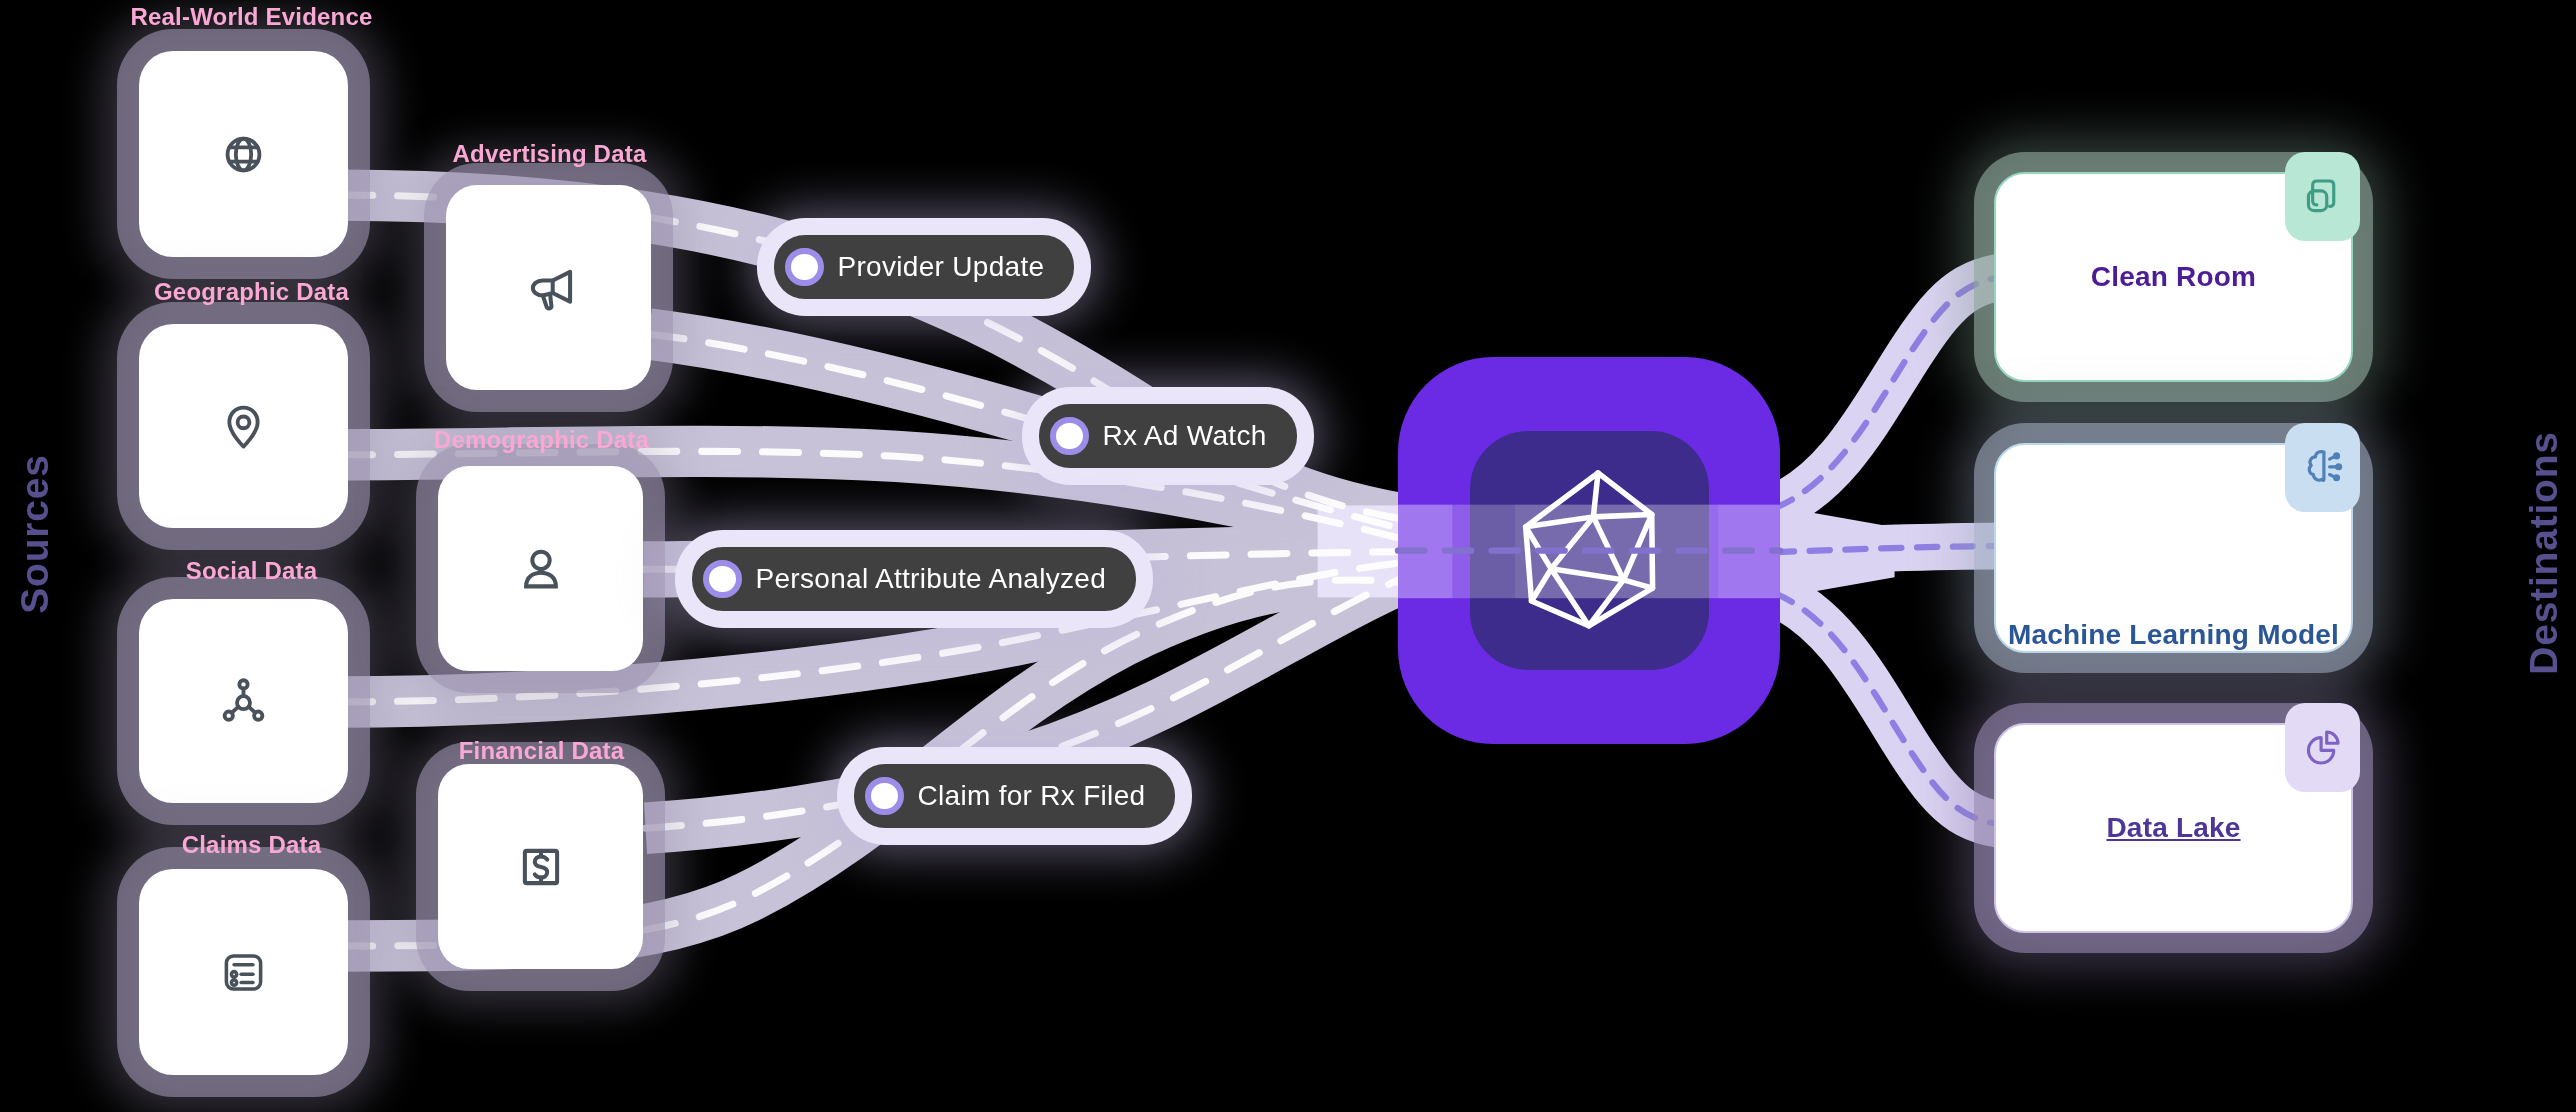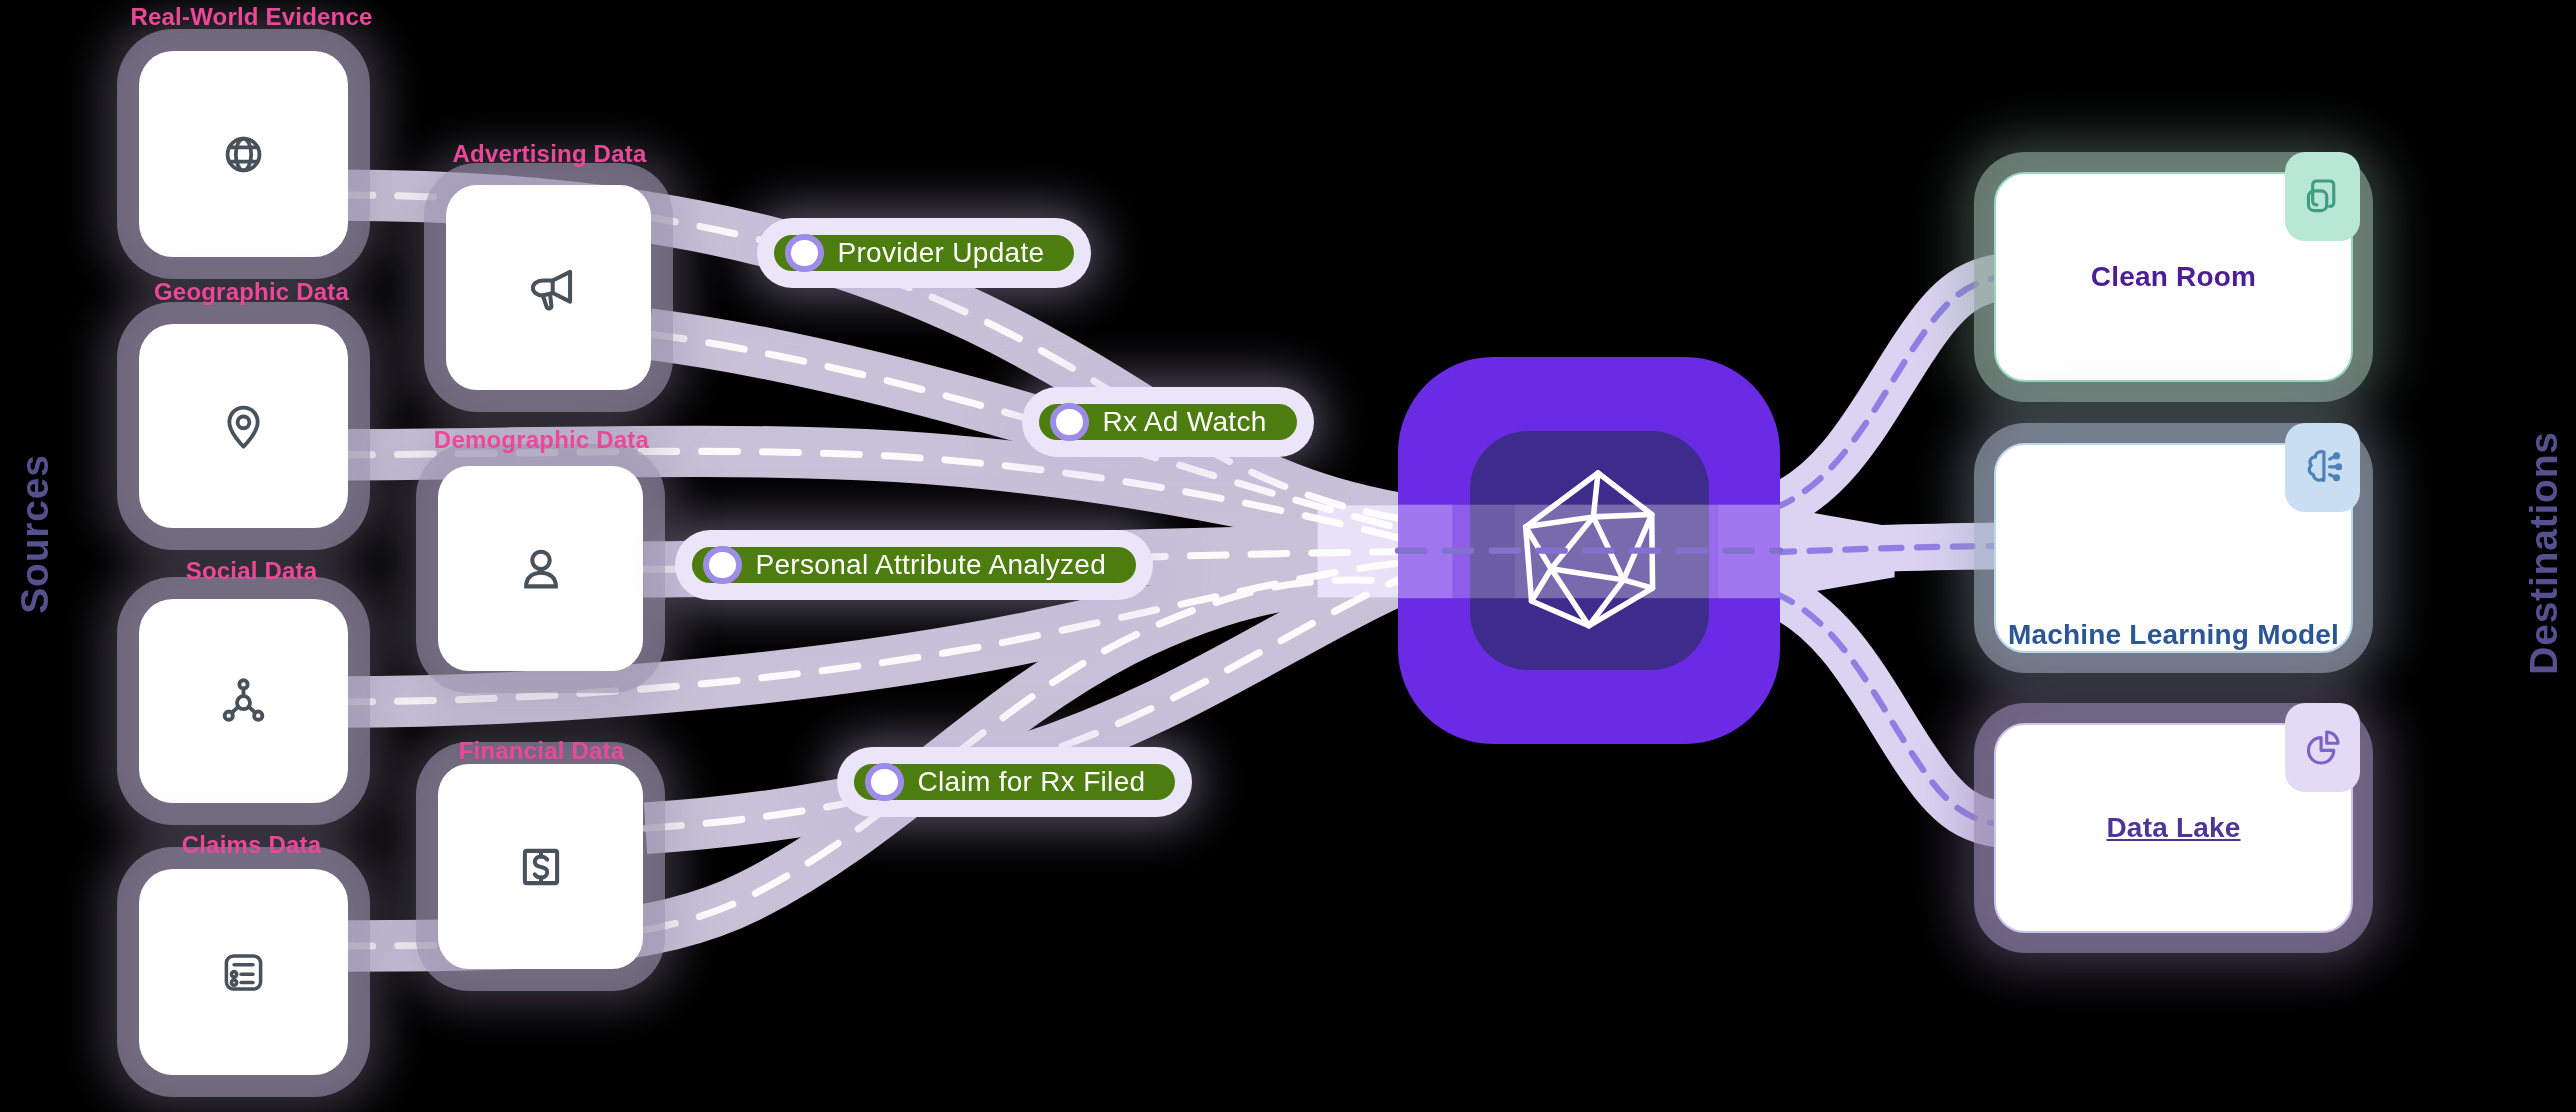--- a/index.html
+++ b/index.html
@@ -19,28 +19,28 @@
   }
 
   
   .src-card{
     position:absolute;z-index:4;background:#ffffff;border-radius:34px;
     display:flex;align-items:center;justify-content:center;
     box-shadow:0 0 0 22px rgba(158,148,176,0.60), 0 0 43px 37px rgba(150,140,170,0.35);
   }
   .src-label{
     position:absolute;z-index:5;width:281px;text-align:center;
-    color:#ec4899;font-weight:700;font-size:24px;letter-spacing:0.2px;
+    color:#f9a8d4;font-weight:700;font-size:24px;letter-spacing:0.2px;
   }
   .src-icon svg{display:block;}
 
   
   .pill{
-    position:absolute;z-index:4;height:36px;border-radius:31px;
-    background:#4d7c0f;display:flex;align-items:center;gap:14px;
+    position:absolute;z-index:4;height:64px;border-radius:31px;
+    background:#404040;display:flex;align-items:center;gap:14px;
     padding:0 30px 0 11px;white-space:nowrap;
     box-shadow:0 0 0 17px #EAE5F8, 0 0 47px 26.5px rgba(190,180,225,0.45);
   }
   .pill .dot{
     width:26.5px;height:26.5px;border-radius:50%;background:#ffffff;
     border:6.2px solid #9D8DE8;flex:0 0 auto;
   }
   .pill .pill-text{color:#ffffff;font-size:28px;font-weight:500;letter-spacing:0.3px;}
 
   

